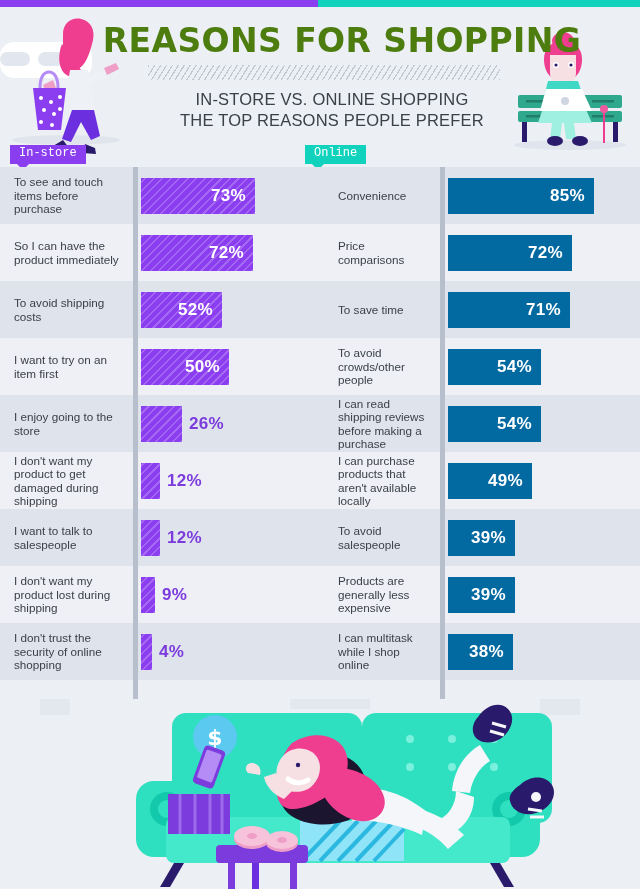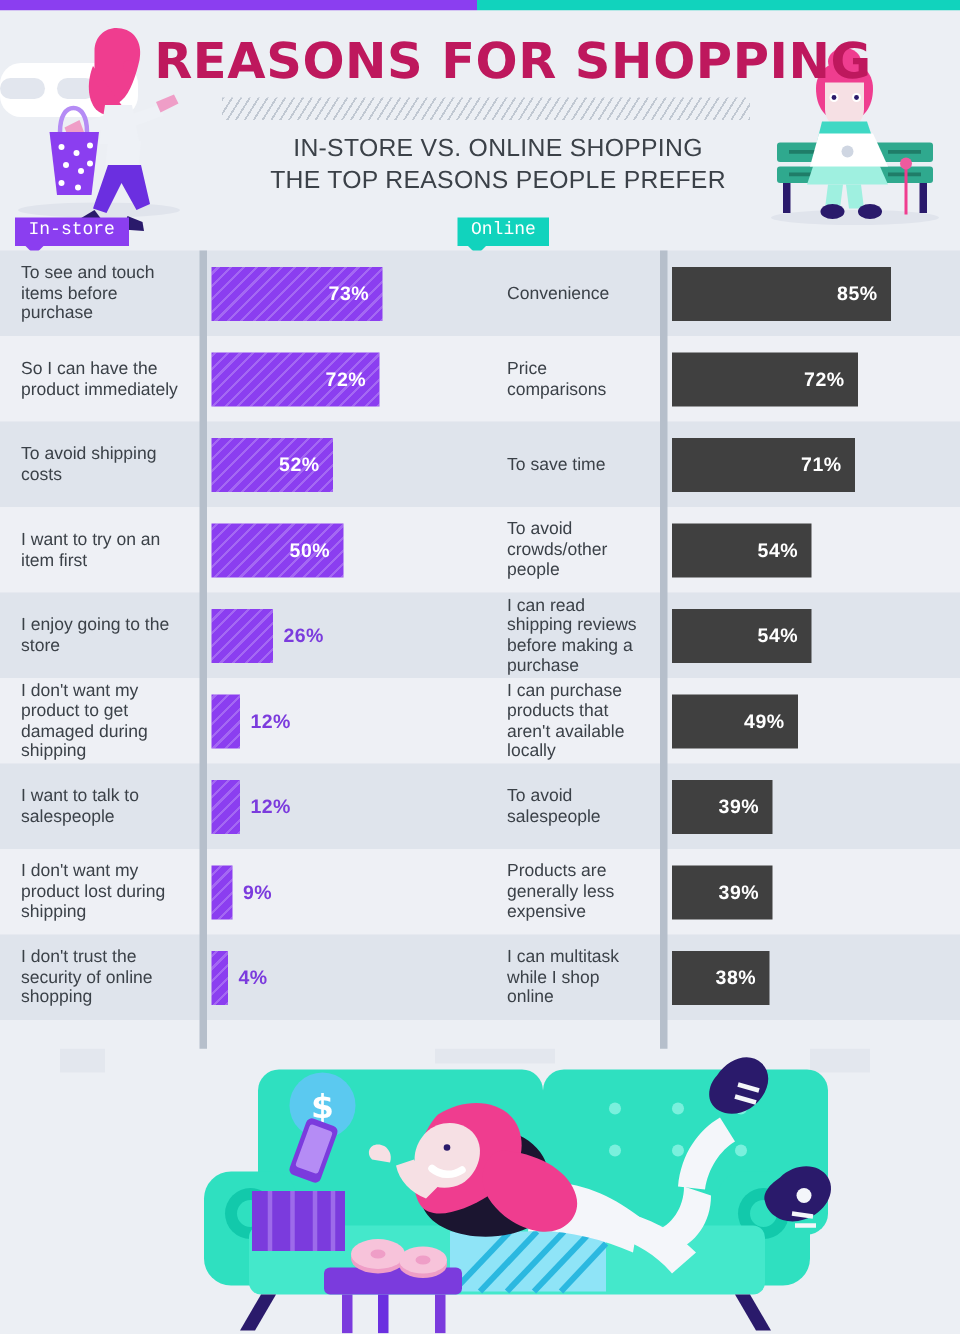--- a/index.html
+++ b/index.html
@@ -21,21 +21,21 @@
     position: relative;
     height: 138px;
     background: #eceff4;
   }
   .title {
     position: absolute; left: 0; right: 0; top: 14px;
     text-align: center;
     font-size: 33px;
     letter-spacing: 0.4px;
     font-weight: bold;
-    color: #be185d;
+    color: #4d7c0f;
     font-family: "DejaVu Sans", sans-serif;
     padding-left: 44px;
   }
   .title-rule {
     position: absolute;
     left: 148px; top: 58px;
     width: 352px; height: 15px;
     background-image: repeating-linear-gradient(
       -58deg, #b9c1cc 0px, #b9c1cc 1.2px, rgba(0,0,0,0) 1.2px, rgba(0,0,0,0) 5px);
     opacity: .85;
@@ -131,24 +131,24 @@
     justify-content: flex-end;
     padding-right: 9px;
     position: relative;
   }
   .col-left .bar {
     background-color: #8b3ef0;
     background-image: repeating-linear-gradient(
       -45deg, rgba(255,255,255,.22) 0px, rgba(255,255,255,.22) 1.5px,
       rgba(255,255,255,0) 1.5px, rgba(255,255,255,0) 6px);
   }
-  .col-right .bar { background-color: #404040; }
+  .col-right .bar { background-color: #0369a1; }
 
   .bval {
-    font-size: 13px;
+    font-size: 17px;
     font-weight: bold;
     color: #ffffff;
     letter-spacing: .3px;
   }
   .bar.small { justify-content: flex-start; padding-right: 0; }
   .bar.small .bval {
     position: absolute;
     left: calc(100% + 7px);
     color: #7b3bdd;
     white-space: nowrap;

